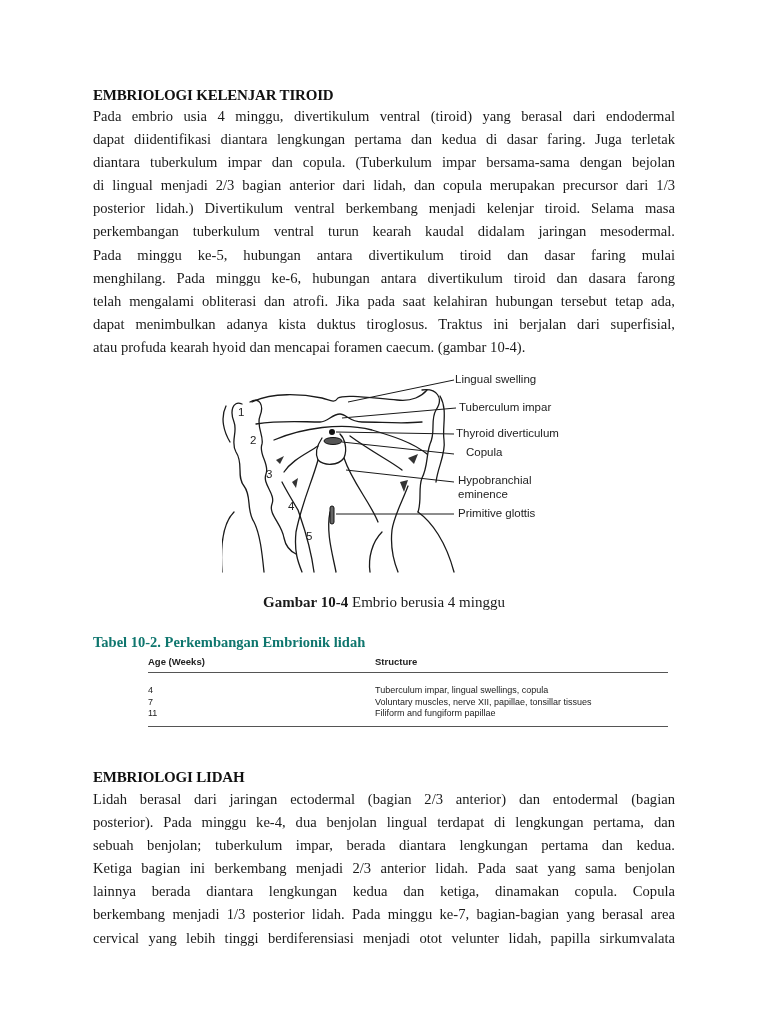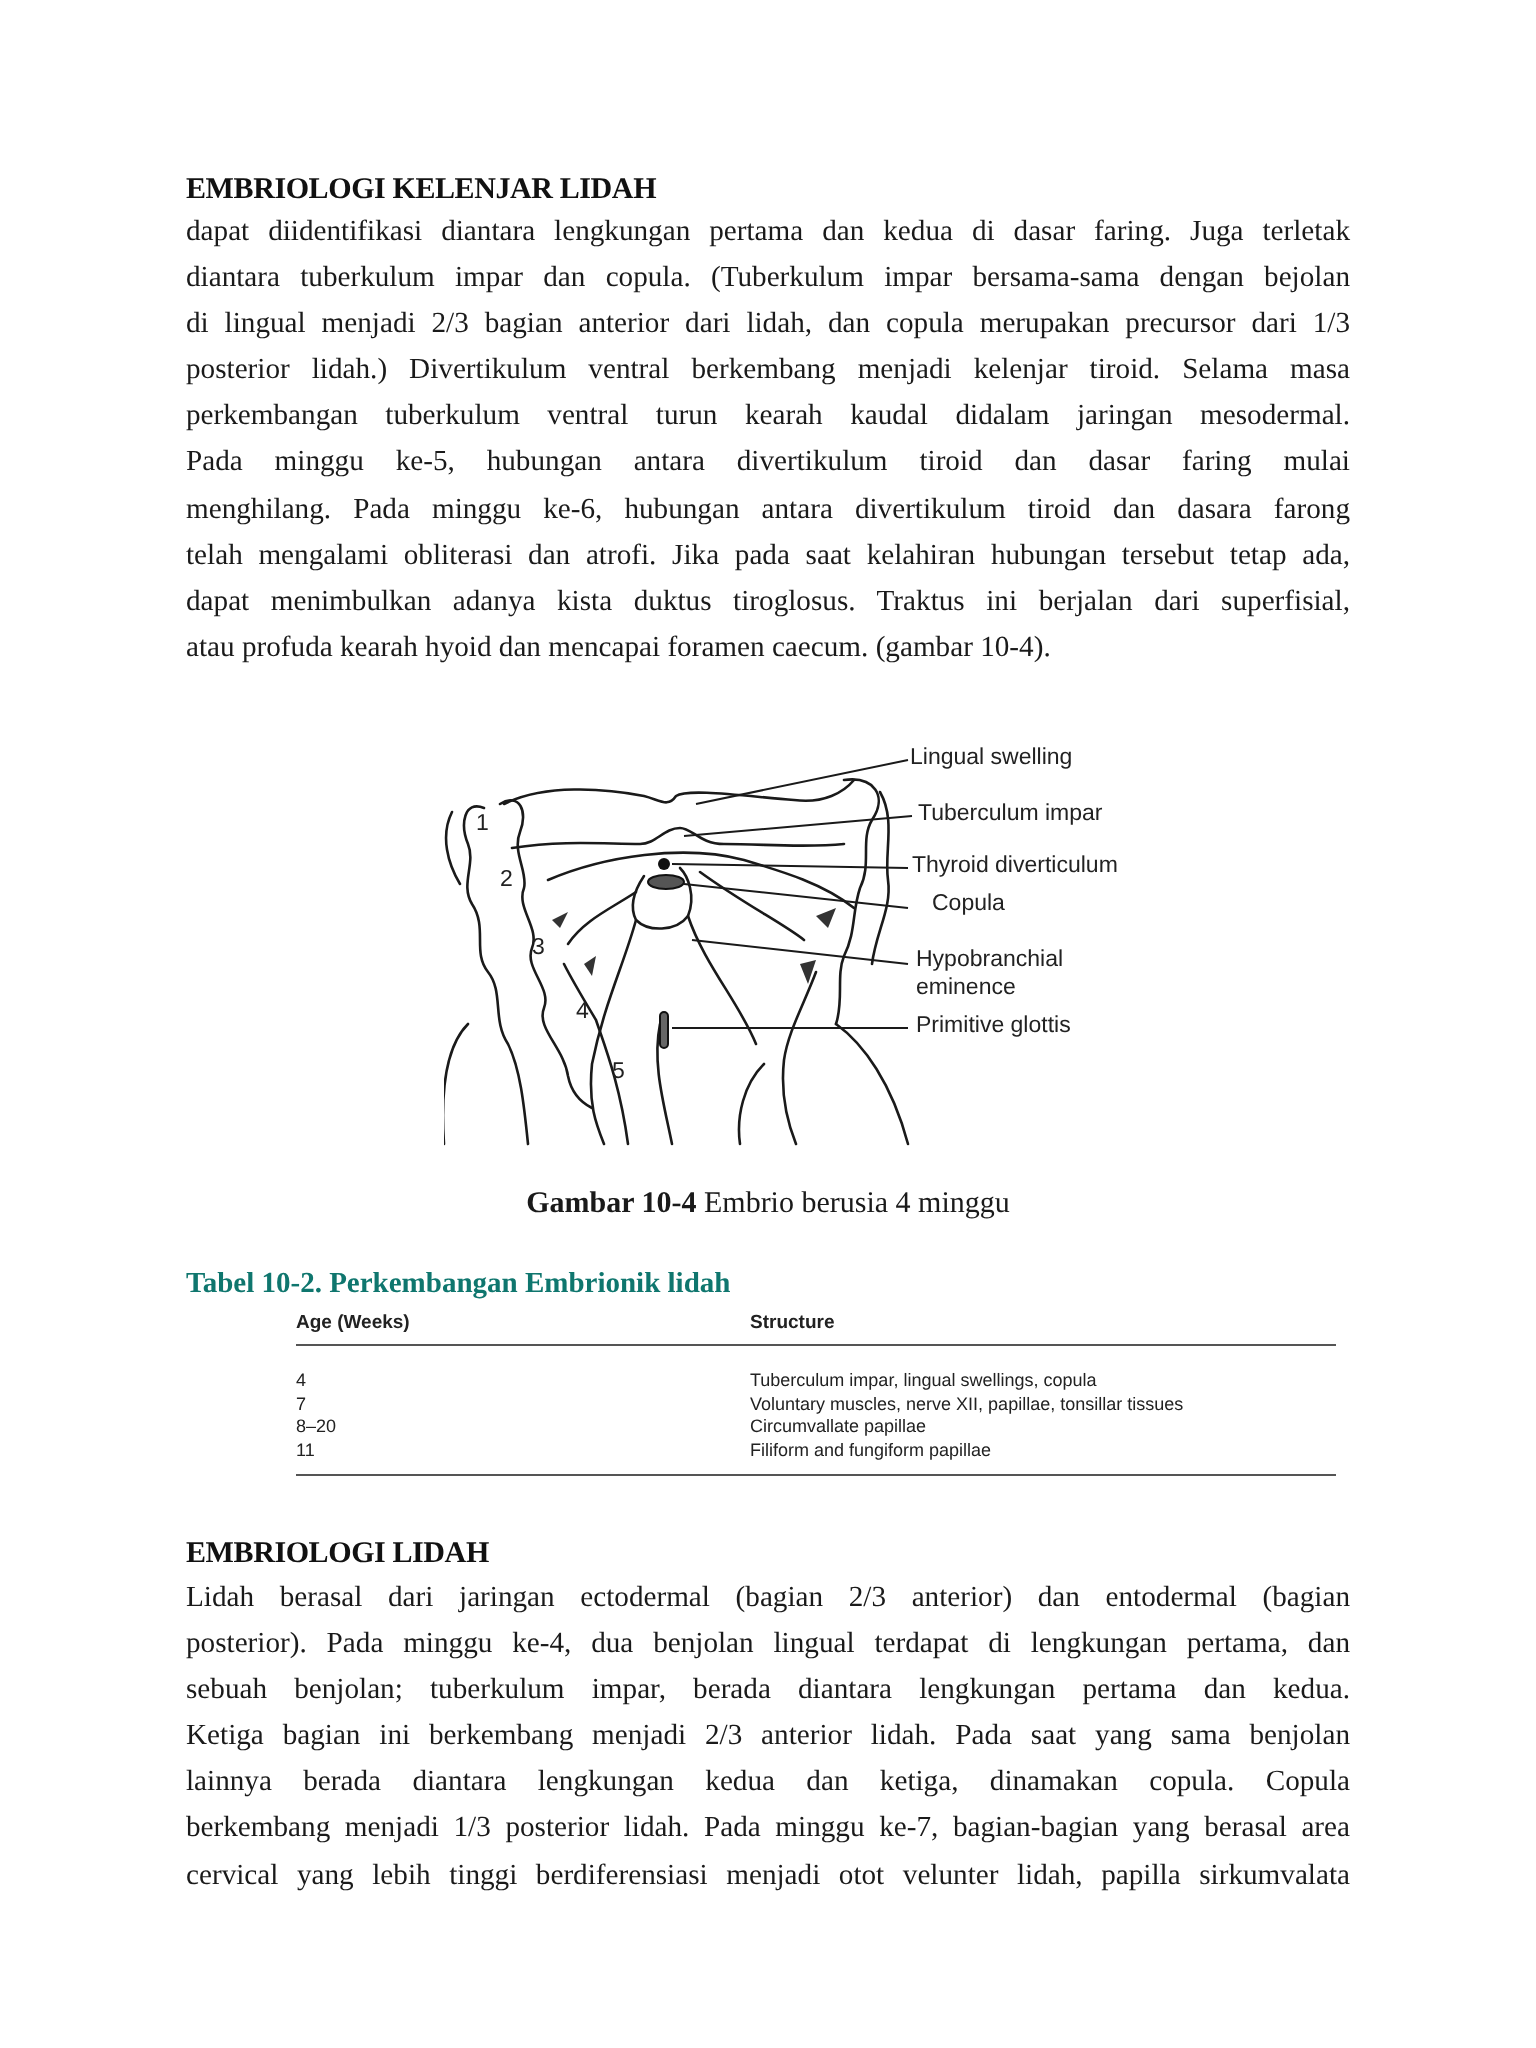--- a/index.html
+++ b/index.html
@@ -36,22 +36,23 @@
   .tbl .row { position: relative; height: 11.5px; font-size: 9px; }
   .tbl .row span { position: absolute; top: 0; }
   .col2 { left: 227px; }
   .col1 { left: 0; }
 </style>
 </head>
 <body>
 
 <div class="page">
 
-  <div class="heading" style="top:87px;">EMBRIOLOGI KELENJAR LIDAH</div>
+  <div class="heading" style="top:87px;">EMBRIOLOGI KELENJAR TIROID</div>
   <div class="para" style="top:105px;">
+    <span class="line">Pada embrio usia 4 minggu, divertikulum ventral (tiroid) yang berasal dari endodermal</span>
     <span class="line">dapat diidentifikasi diantara lengkungan pertama dan kedua di dasar faring. Juga terletak</span>
     <span class="line">diantara tuberkulum impar dan copula. (Tuberkulum impar bersama-sama dengan bejolan</span>
     <span class="line">di lingual menjadi 2/3 bagian anterior dari lidah, dan copula merupakan precursor dari 1/3</span>
     <span class="line">posterior lidah.) Divertikulum ventral berkembang menjadi kelenjar tiroid. Selama masa</span>
     <span class="line">perkembangan tuberkulum ventral turun kearah kaudal didalam jaringan mesodermal.</span>
     <span class="line">Pada minggu ke-5, hubungan antara divertikulum tiroid dan dasar faring mulai</span>
     <span class="line">menghilang. Pada minggu ke-6, hubungan antara divertikulum tiroid dan dasara farong</span>
     <span class="line">telah mengalami obliterasi dan atrofi. Jika pada saat kelahiran hubungan tersebut tetap ada,</span>
     <span class="line">dapat menimbulkan adanya kista duktus tiroglosus. Traktus ini berjalan dari superfisial,</span>
     <span class="line last">atau profuda kearah hyoid dan mencapai foramen caecum. (gambar 10-4).</span>
@@ -132,24 +133,20 @@
     <div style="height:12px;"></div>
     <div class="row">
       <span class="col1">4</span>
       <span class="col2">Tuberculum impar, lingual swellings, copula</span>
     </div>
     <div class="row">
       <span class="col1">7</span>
       <span class="col2">Voluntary muscles, nerve XII, papillae, tonsillar tissues</span>
     </div>
     <div class="row">
-      <span class="col1">8–20</span>
-      <span class="col2">Circumvallate papillae</span>
-    </div>
-    <div class="row">
       <span class="col1">11</span>
       <span class="col2">Filiform and fungiform papillae</span>
     </div>
     <div style="height:6px;"></div>
     <div class="rule"></div>
   </div>
 
   <div class="heading" style="top:769px;text-align:right;">EMBRIOLOGI LIDAH</div>
   <div class="para" style="top:788px;">
     <span class="line">Lidah berasal dari jaringan ectodermal (bagian 2/3 anterior) dan entodermal (bagian</span>

